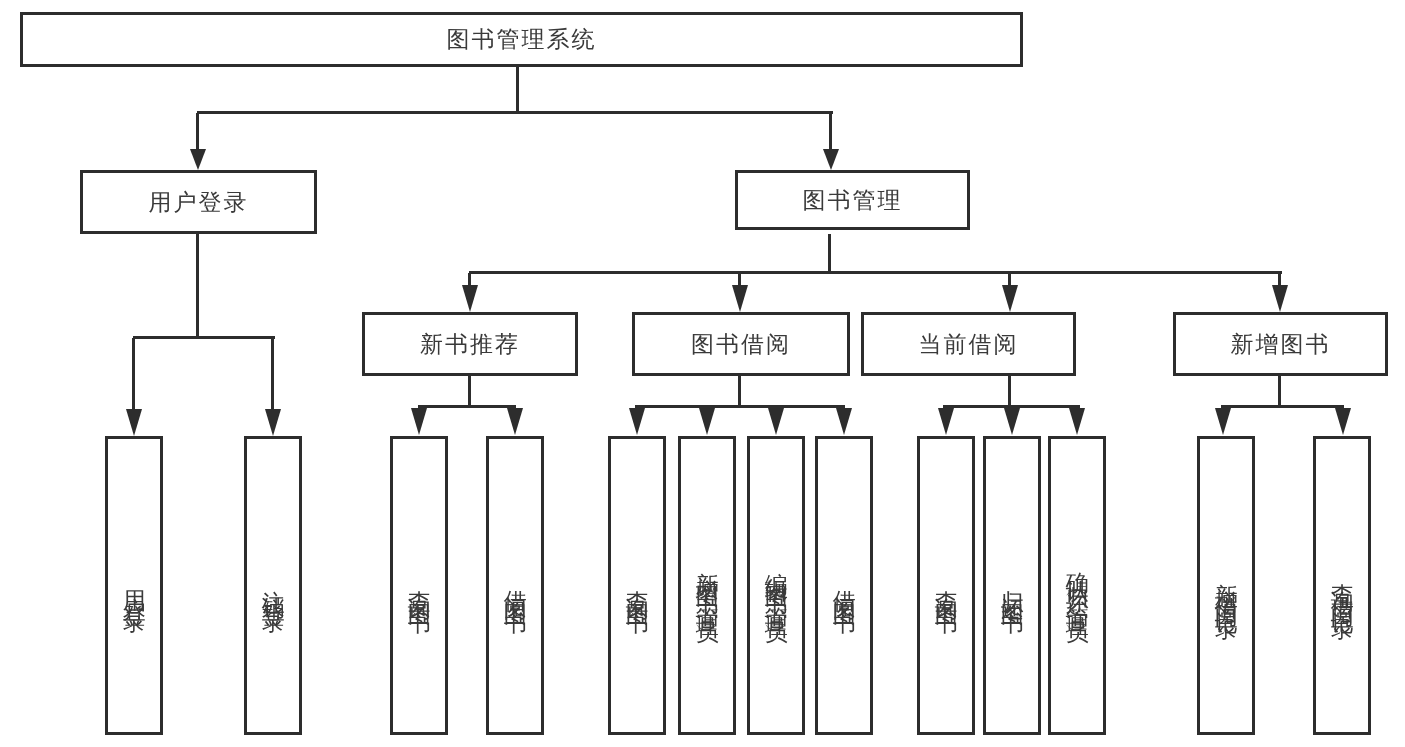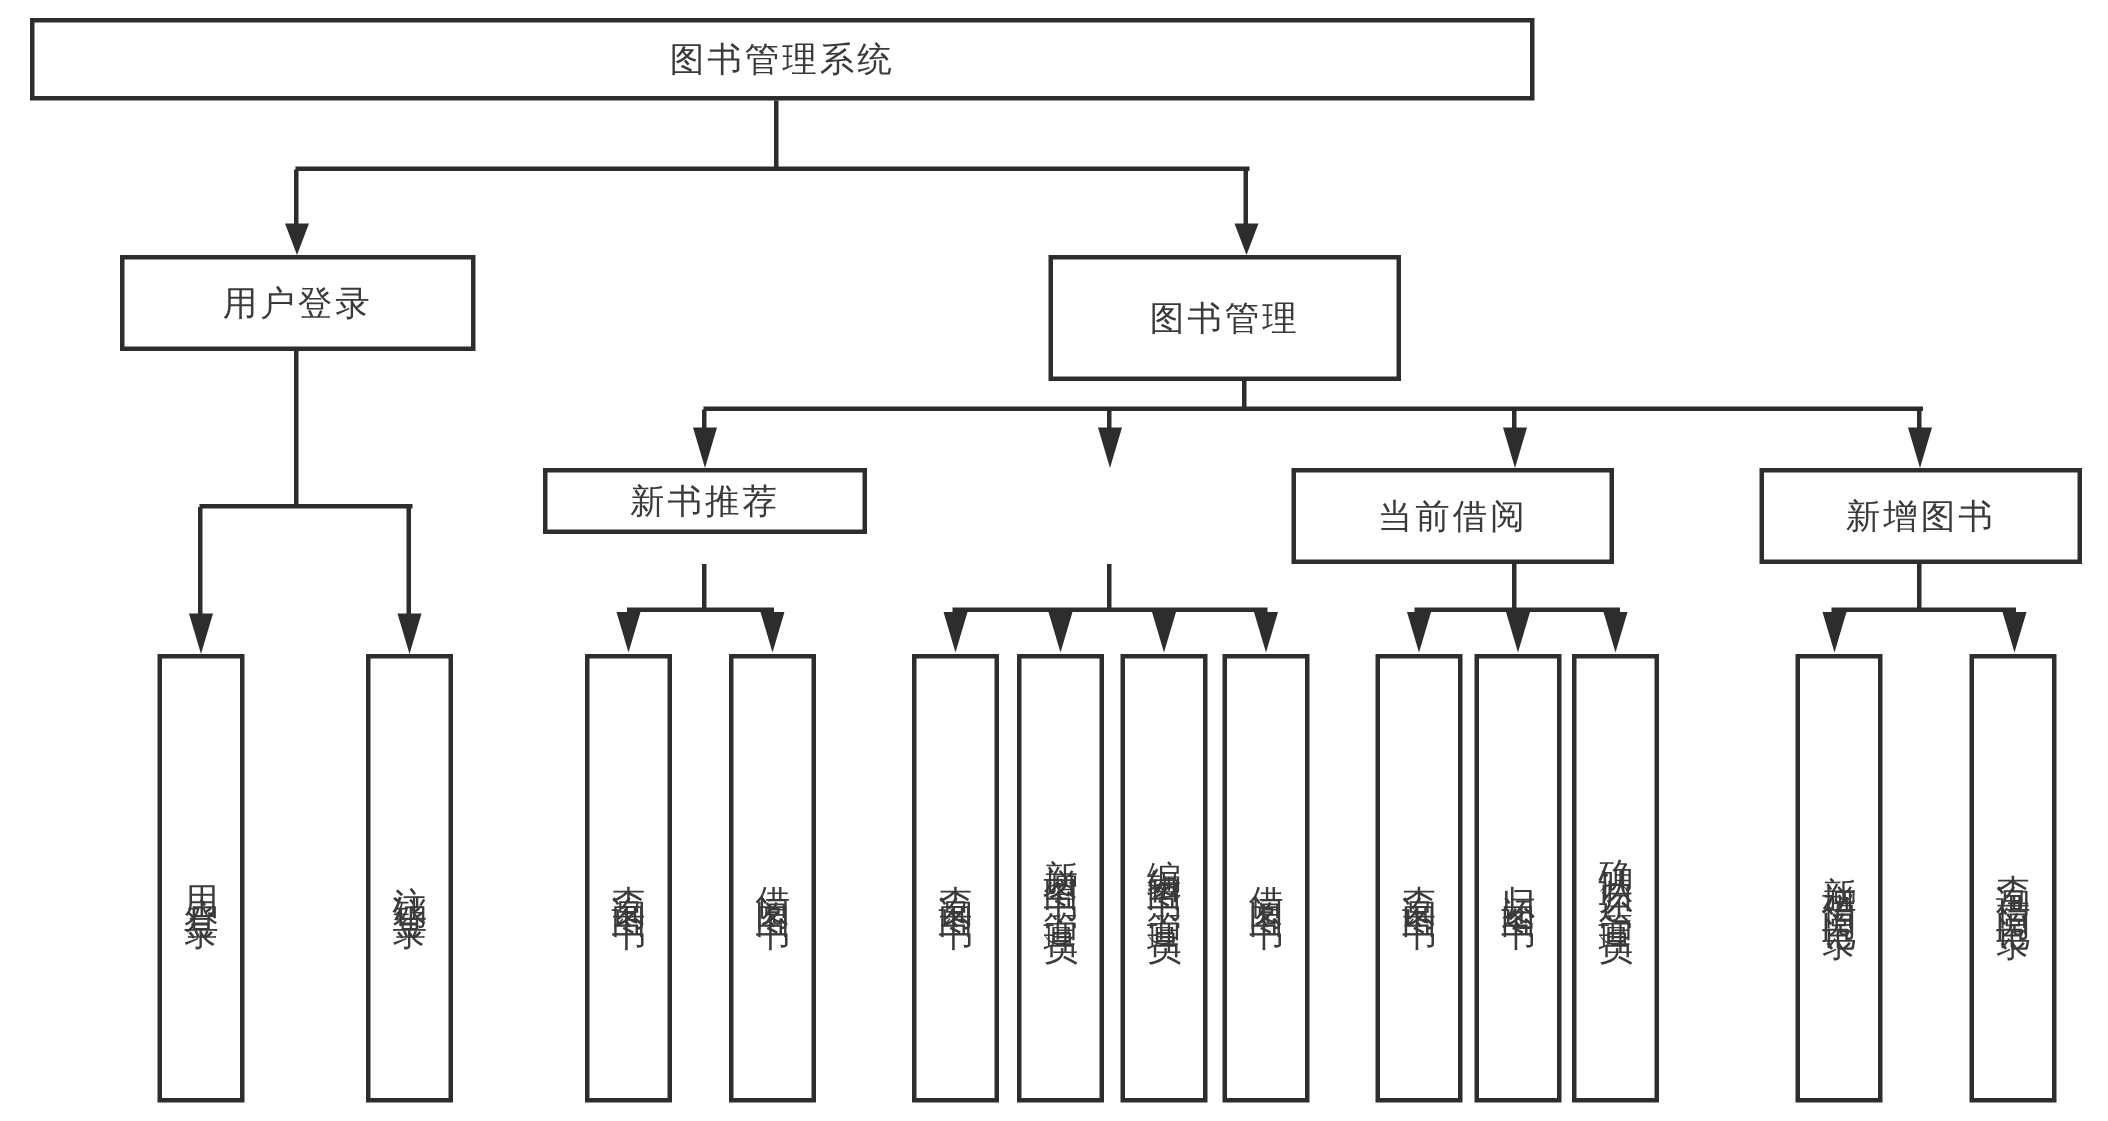--- a/index.html
+++ b/index.html
@@ -106,26 +106,29 @@
   <i class="ar" style="left:1215px;top:408px"></i>
   <i class="ar" style="left:1335px;top:408px"></i>
 
   <div class="box" style="left:20px;top:12px;width:1003px;height:55px">
     <span class="lbl">图书管理系统</span>
   </div>
 
   <div class="box" style="left:80px;top:170px;width:237px;height:64px">
     <span class="lbl">用户登录</span>
   </div>
-  <div class="box" style="left:699px;top:170px;width:235px;height:84px">
+  <div class="box" style="left:735px;top:170px;width:235px;height:60px">
     <span class="lbl">图书管理</span>
   </div>
 
-  <div class="box" style="left:362px;top:312px;width:216px;height:44px">
+  <div class="box" style="left:362px;top:312px;width:216px;height:64px">
     <span class="lbl">新书推荐</span>
+  </div>
+  <div class="box" style="left:632px;top:312px;width:218px;height:64px">
+    <span class="lbl">图书借阅</span>
   </div>
   <div class="box" style="left:861px;top:312px;width:215px;height:64px">
     <span class="lbl">当前借阅</span>
   </div>
   <div class="box" style="left:1173px;top:312px;width:215px;height:64px">
     <span class="lbl">新增图书</span>
   </div>
 
   <div class="box leaf" style="left:105px;top:436px;width:58px;height:299px">
     <span class="lbl">用户登录</span>

